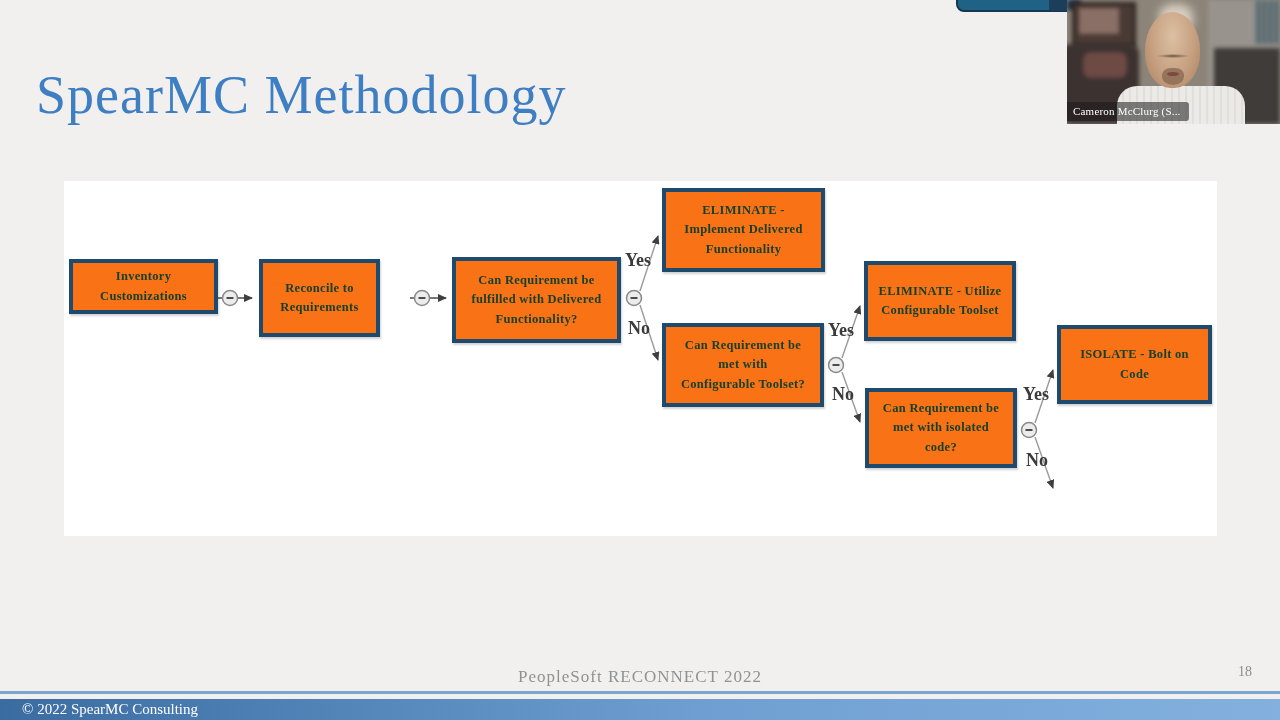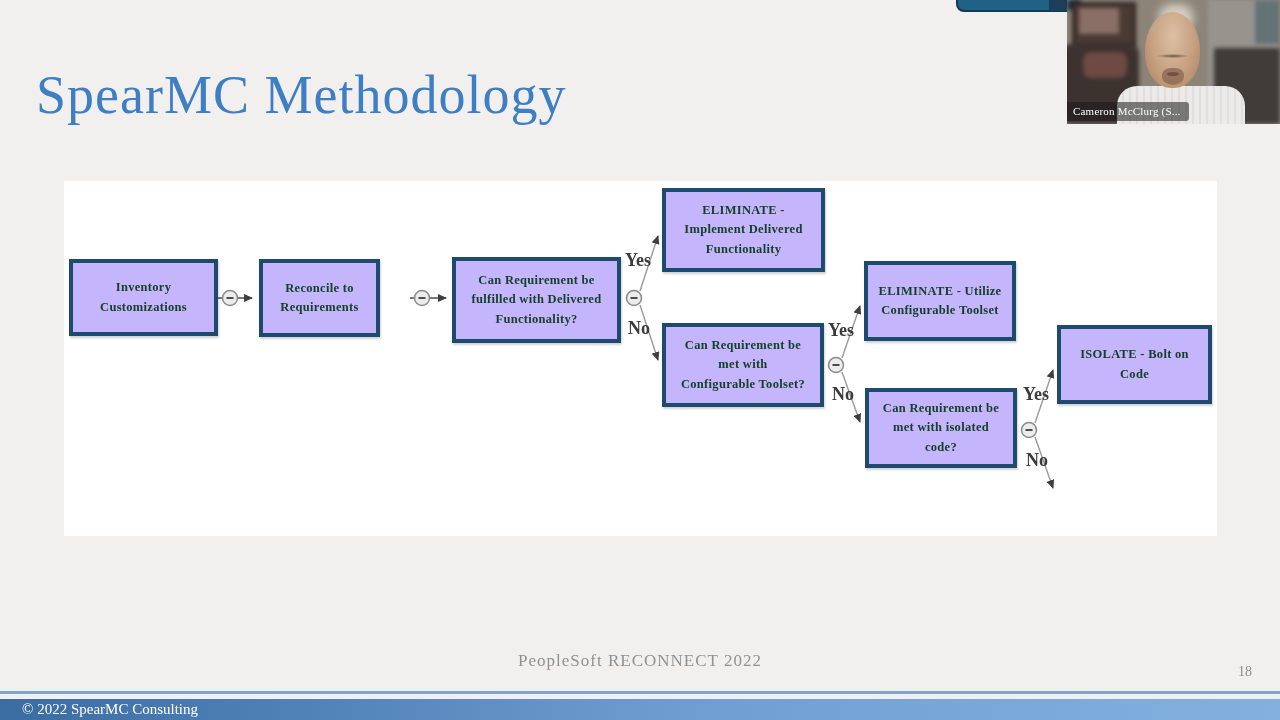--- a/index.html
+++ b/index.html
@@ -14,46 +14,46 @@
     color:#3e7ec3;
   }
   
   .canvas{
     position:absolute;left:64px;top:181px;width:1153px;height:355px;
     background:#ffffff;z-index:1;
   }
   .connectors{position:absolute;left:0;top:0;width:1280px;height:720px;z-index:2;pointer-events:none;}
   .node{
     position:absolute;z-index:3;box-sizing:border-box;
-    background:#c4b5fd;border:4px solid #1e4a6e;
+    background:#f97316;border:4px solid #1e4a6e;
     display:flex;align-items:center;justify-content:center;text-align:center;
     box-shadow:1px 2px 2px rgba(0,0,0,0.18);
   }
   .node-label{
     white-space:pre-line;font-weight:bold;font-size:12.5px;line-height:1.55;
     color:#17402a;letter-spacing:0.3px;padding:0 4px;
   }
-  .n1{left:69px;top:259px;width:149px;height:77px}
+  .n1{left:69px;top:259px;width:149px;height:55px}
   .n2{left:259px;top:259px;width:121px;height:78px}
   .n3{left:452px;top:257px;width:169px;height:86px}
   .n4{left:662px;top:188px;width:163px;height:84px}
   .n5{left:662px;top:323px;width:162px;height:84px}
   .n6{left:864px;top:261px;width:152px;height:80px}
   .n7{left:865px;top:388px;width:152px;height:80px}
   .n8{left:1057px;top:325px;width:155px;height:79px}
   .n9{left:1057px;top:455px;width:155px;height:78px}
   .branch-label{
     position:absolute;z-index:4;font-weight:bold;font-size:18px;color:#3b3b3b;
   }
   .yl1{left:625px;top:250px}.nl1{left:628px;top:318px}
   .yl2{left:828px;top:320px}.nl2{left:832px;top:384px}
   .yl3{left:1023px;top:384px}.nl3{left:1026px;top:450px}
   
   .footer-text{
-    position:absolute;left:0;top:651px;width:1280px;text-align:center;
+    position:absolute;left:0;top:667px;width:1280px;text-align:center;
     font-size:17px;color:#8f9193;letter-spacing:1px;
   }
   .page-number{
     position:absolute;right:28px;top:664px;font-size:14px;color:#8a8c8e;
   }
   .footer-line{
     position:absolute;left:0;top:691px;width:1280px;height:3px;background:#7ba6d0;
   }
   .bottom-bar{
     position:absolute;left:0;top:699px;width:1280px;height:21px;

